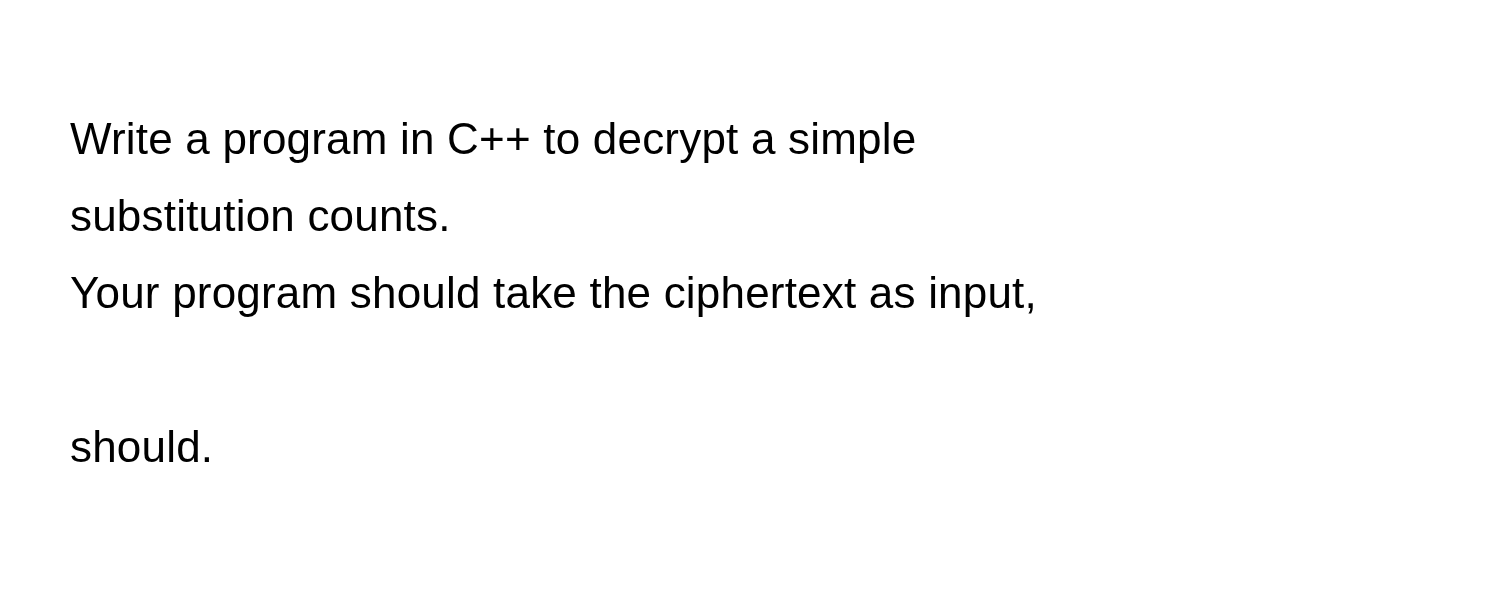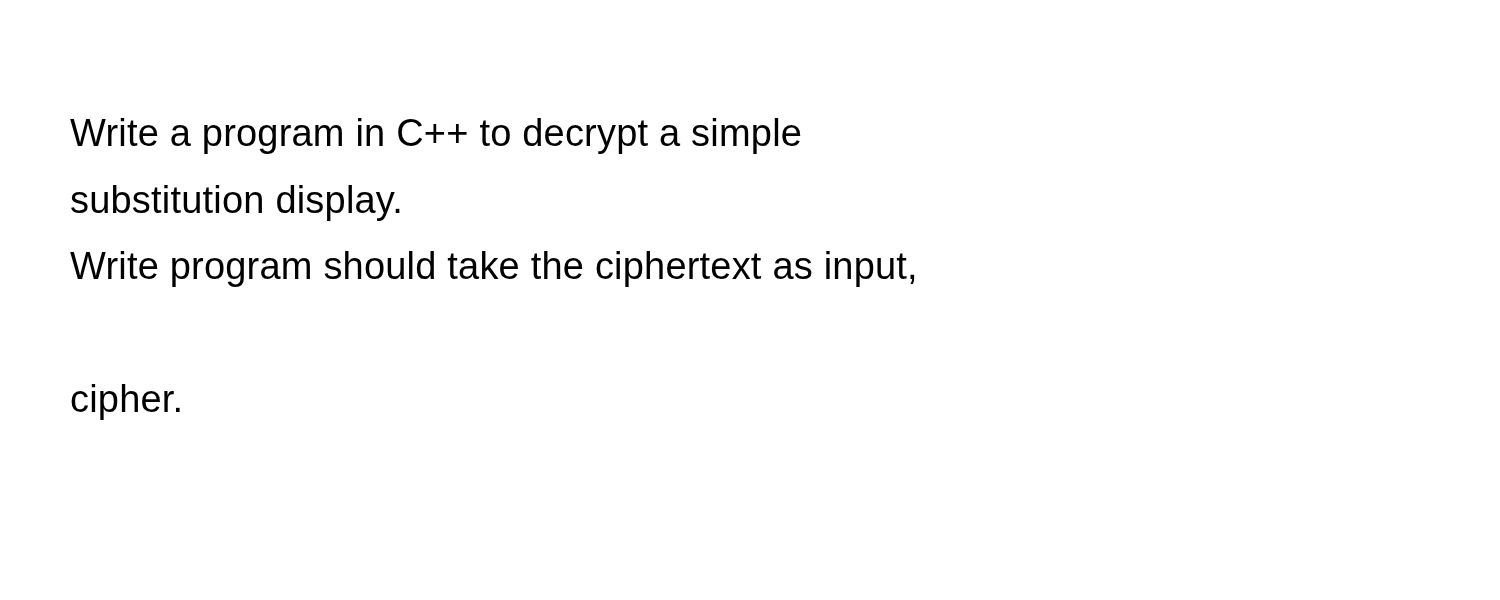--- a/index.html
+++ b/index.html
@@ -11,29 +11,29 @@
       width: 1500px;
       height: 600px;
       background: #ffffff;
       font-family: -apple-system, BlinkMacSystemFont, "Segoe UI", Helvetica, Arial, sans-serif;
       padding: 100px 70px 60px 70px;
       display: flex;
       flex-direction: column;
       justify-content: flex-start;
     }
     .text-content {
-      font-size: 38px;
+      font-size: 44px;
       line-height: 1.75;
       color: #000000;
       font-weight: 400;
       letter-spacing: 0.2px;
     }
   </style>
 </head>
 <body>
 
 <div class="text-content">
   <span>Write a program in C++ to decrypt a simple</span><br>
-  <span>substitution display.</span><br>
-  <span>Write program should take the ciphertext as input,</span><br>
+  <span>substitution counts.</span><br>
+  <span>Your program should take the ciphertext as input,</span><br>
   <br>
-  <span>cipher.</span>
+  <span>should.</span>
 </div>
 
 </body></html>

